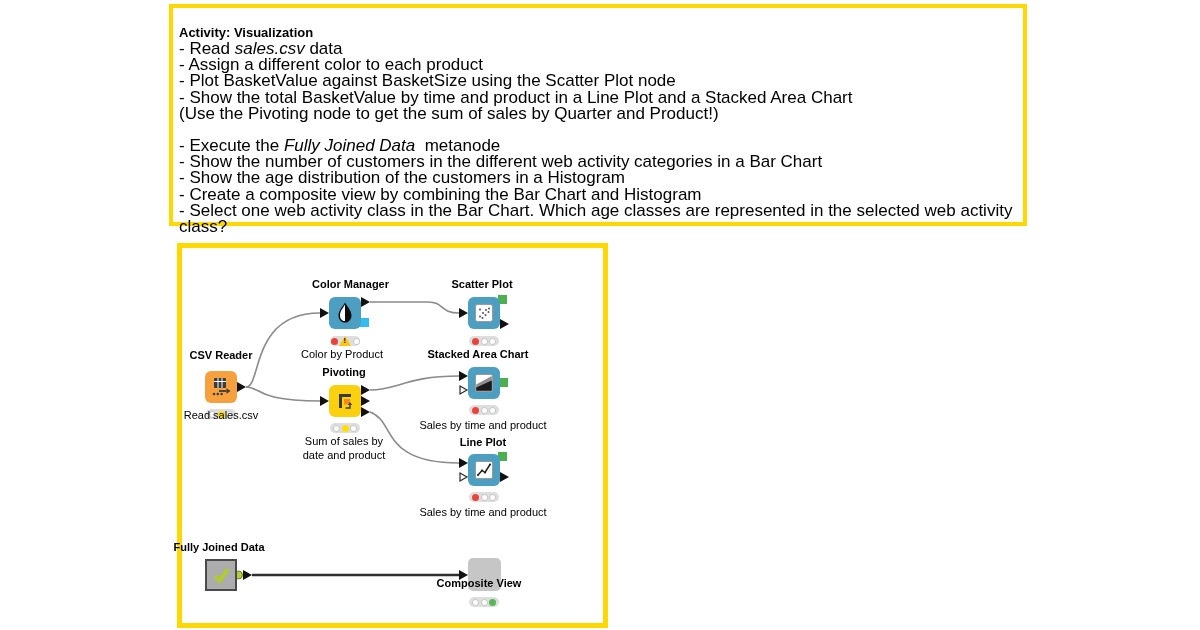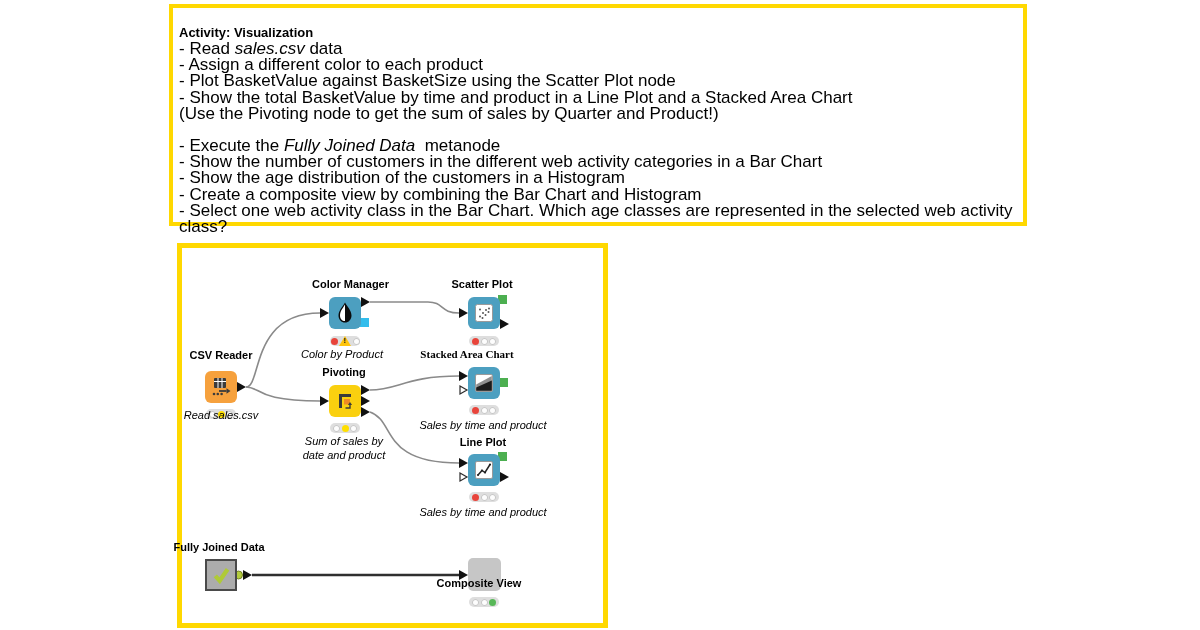--- a/index.html
+++ b/index.html
@@ -24,21 +24,21 @@
   .node svg{display:block;}
   .node-orange{background:#F6A13D;}
   .node-blue{background:#4C9FC0;}
   .node-yellow{background:#FAD00F;}
   .node-meta{background:#ACACAC;border:2px solid #4A4A4A;border-radius:0;box-sizing:border-box;}
   .node-component{background:#C6C6C6;width:33px;height:33px;border-radius:5px;}
 
   .ntitle{position:absolute;transform:translateX(-50%);font-size:11px;font-weight:700;
           white-space:nowrap;z-index:3;}
   .nlabel{position:absolute;transform:translateX(-50%);font-size:11px;white-space:nowrap;
-          text-align:center;line-height:14px;z-index:3;font-style:italic;}
+          text-align:center;line-height:14px;z-index:3;}
 
   .lights{position:absolute;width:30px;height:10px;background:#DEDEDE;border-radius:5px;
           display:flex;align-items:center;justify-content:center;gap:1.5px;z-index:3;}
   .dot{width:7px;height:7px;border-radius:50%;flex:0 0 auto;}
   .dot.off{background:#FDFDFD;box-shadow:inset 0 0 0 1px #C7C7C7;}
   .dot.red{background:#E8443B;}
   .dot.yellow{background:#FFDF00;}
   .dot.green{background:#57B757;}
   .warn{position:relative;width:0;height:0;border-left:6px solid transparent;
         border-right:6px solid transparent;border-bottom:10px solid #FFC40C;margin-top:-1px;flex:0 0 auto;}
@@ -175,21 +175,21 @@
           <polyline points="9.5,17 14.5,22.5 23.5,9.5" stroke="#AFCA37" stroke-width="5" fill="none"></polyline>
         </svg>
       </div>
 
       <div class="node node-component" style="left:286px;top:310px;"></div>
 
       <div class="ntitle" style="left:160px;top:30px;padding-left:17px;">Color Manager</div>
       <div class="ntitle" style="left:300px;top:30px;">Scatter Plot</div>
       <div class="ntitle" style="left:39px;top:101px;">CSV Reader</div>
       <div class="ntitle" style="left:162px;top:118px;">Pivoting</div>
-      <div class="ntitle" style="left:285px;top:100px;font-family:Liberation Serif, serif;">Stacked Area Chart</div>
+      <div class="ntitle" style="left:296px;top:100px;">Stacked Area Chart</div>
       <div class="ntitle" style="left:301px;top:188px;">Line Plot</div>
       <div class="ntitle" style="left:37px;top:293px;">Fully Joined Data</div>
       <div class="ntitle" style="left:297px;top:293px;margin-top:36px;">Composite View</div>
 
       <div class="lights" style="left:24px;top:161px;">
           <span class="dot off"></span>
           <span class="dot yellow"></span>
           <span class="dot off"></span>
         </div>
       <div class="lights" style="left:148px;top:88px;">

